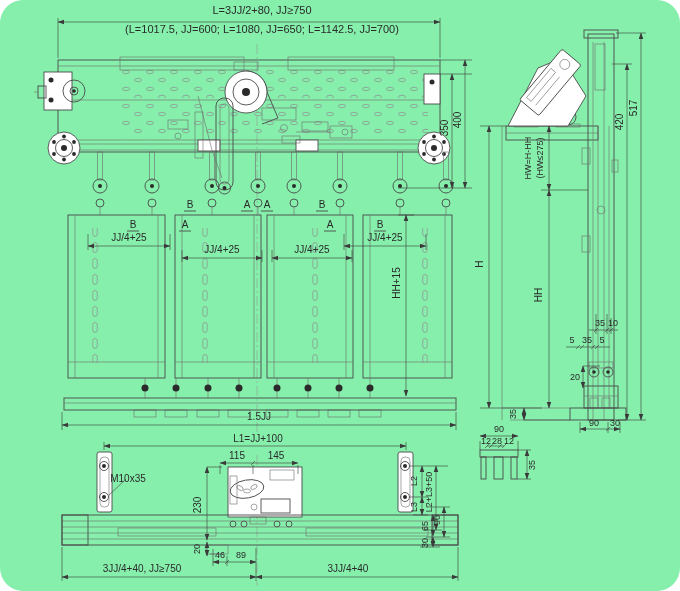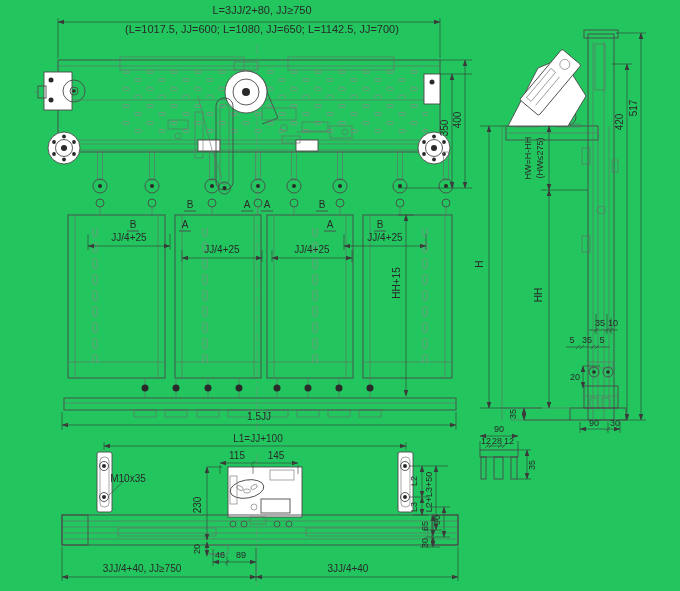--- a/index.html
+++ b/index.html
@@ -1,16 +1,16 @@
 <!DOCTYPE html>
 <html><head>
 <meta charset="utf-8">
 <style>
   html,body { margin:0; padding:0; background:#fff; }
-  .canvas { position:relative; width:680px; height:591px; background:#22c55e; overflow:hidden; }
+  .canvas { position:relative; width:680px; height:591px; background:#86efac; overflow:hidden;border-radius:23px; }
   svg { position:absolute; left:0; top:0; }
   svg text { font-family:"Liberation Sans","DejaVu Sans",sans-serif; fill:#2a2a2a; text-anchor:middle; }
   .t  { font-size:10px; }
   .ts { font-size:9px; }
   .tl { font-size:11px; }
   .g  { stroke:#4a4a4a; stroke-width:.9; fill:none; }
   .gf { stroke:#4a4a4a; stroke-width:.9; fill:#ffffff; }
   .g2 { stroke:#6b6b6b; stroke-width:.6; fill:none; }
   .b  { fill:#2a2a2a; stroke:none; }
   .d  { stroke:#3a3a3a; stroke-width:.6; fill:none; }

